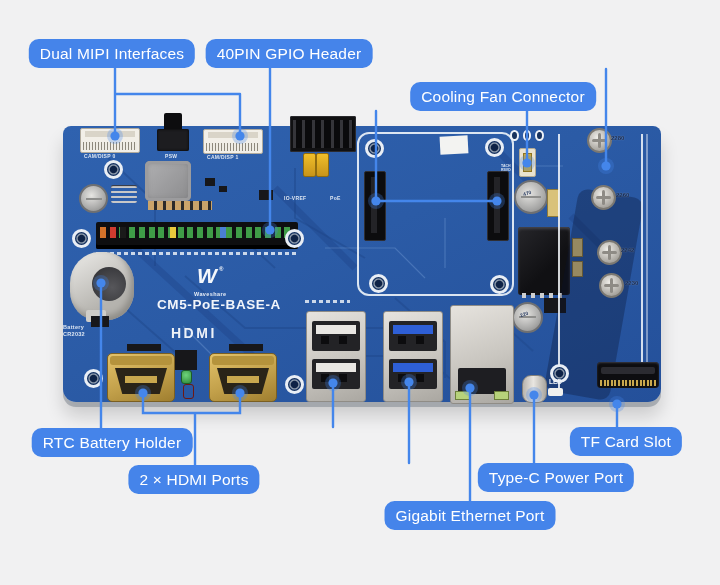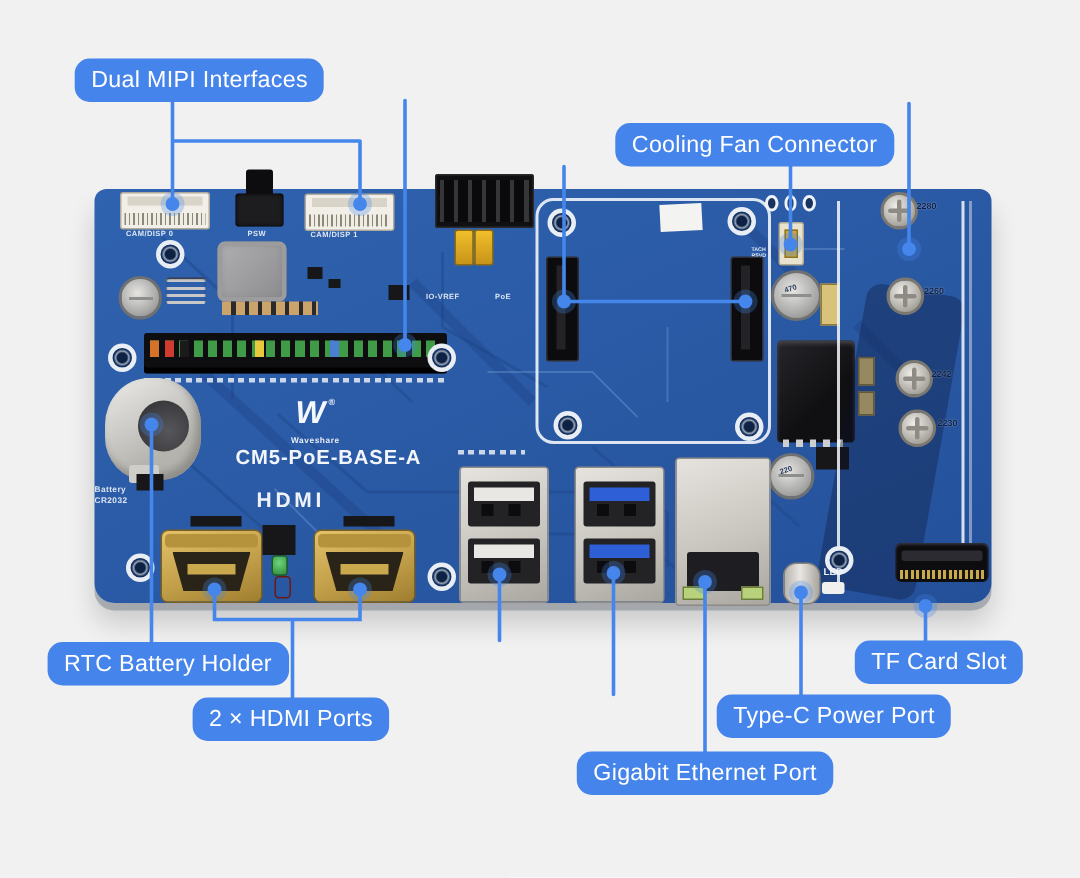--- a/index.html
+++ b/index.html
@@ -2,21 +2,21 @@
 <html><head>
 <meta charset="utf-8">
 <style>
   html,body{margin:0;padding:0;}
   .stage{position:relative;width:720px;height:585px;background:#f1f1f2;overflow:hidden;
          font-family:"Liberation Sans",sans-serif;}
   
   .callout{position:absolute;transform:translateX(-50%);height:29px;line-height:29px;
            padding:0 11px;border-radius:10px;background:#4584ea;color:#fff;
            font-size:15.5px;letter-spacing:.2px;white-space:nowrap;z-index:10;}
-  .co-dual-mipi{left:133px;top:39px}
+  .co-dual-mipi{left:112px;top:39px}
   .co-gpio{left:289px;top:39px}
   .co-m2{left:580px;top:40px}
   .co-cm5{left:353px;top:82px}
   .co-fan{left:503px;top:82px}
   .co-rtc{left:112px;top:428px}
   .co-usb2{left:322px;top:427px}
   .co-tf{left:626px;top:427px}
   .co-hdmi{left:194px;top:465px}
   .co-usb3{left:389px;top:463px}
   .co-typec{left:556px;top:463px}
@@ -404,20 +404,21 @@
       <circle cx="240" cy="393" r="4.6"></circle>
         <circle cx="333" cy="383" r="4.6"></circle>
         <circle cx="409" cy="382" r="4.6"></circle>
       <circle cx="470" cy="388" r="4.6"></circle>
         <circle cx="534" cy="395" r="4.6"></circle>
         <circle cx="617" cy="404" r="4.6"></circle>
     </g>
   </svg>
 
   <div class="callout co-dual-mipi">Dual MIPI Interfaces</div>
+  <div class="callout co-gpio">40PIN GPIO Header</div>
   <div class="callout co-fan">Cooling Fan Connector</div>
   <div class="callout co-rtc">RTC Battery Holder</div>
   <div class="callout co-tf">TF Card Slot</div>
   <div class="callout co-hdmi">2 × HDMI Ports</div>
   <div class="callout co-eth">Gigabit Ethernet Port</div>
   <div class="callout co-typec">Type-C Power Port</div>
 
 </div>
 
 </body></html>

